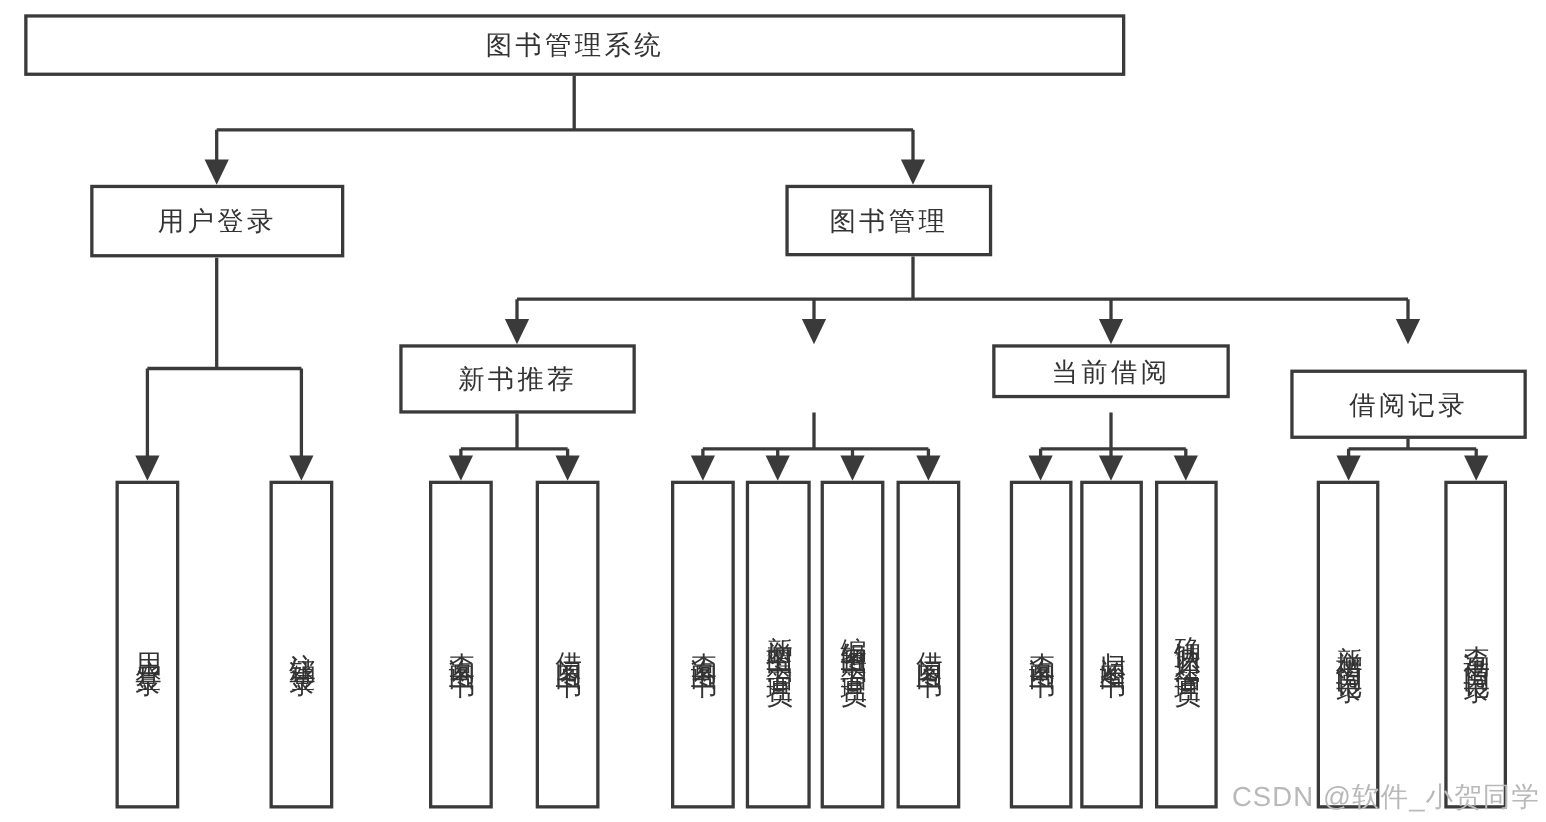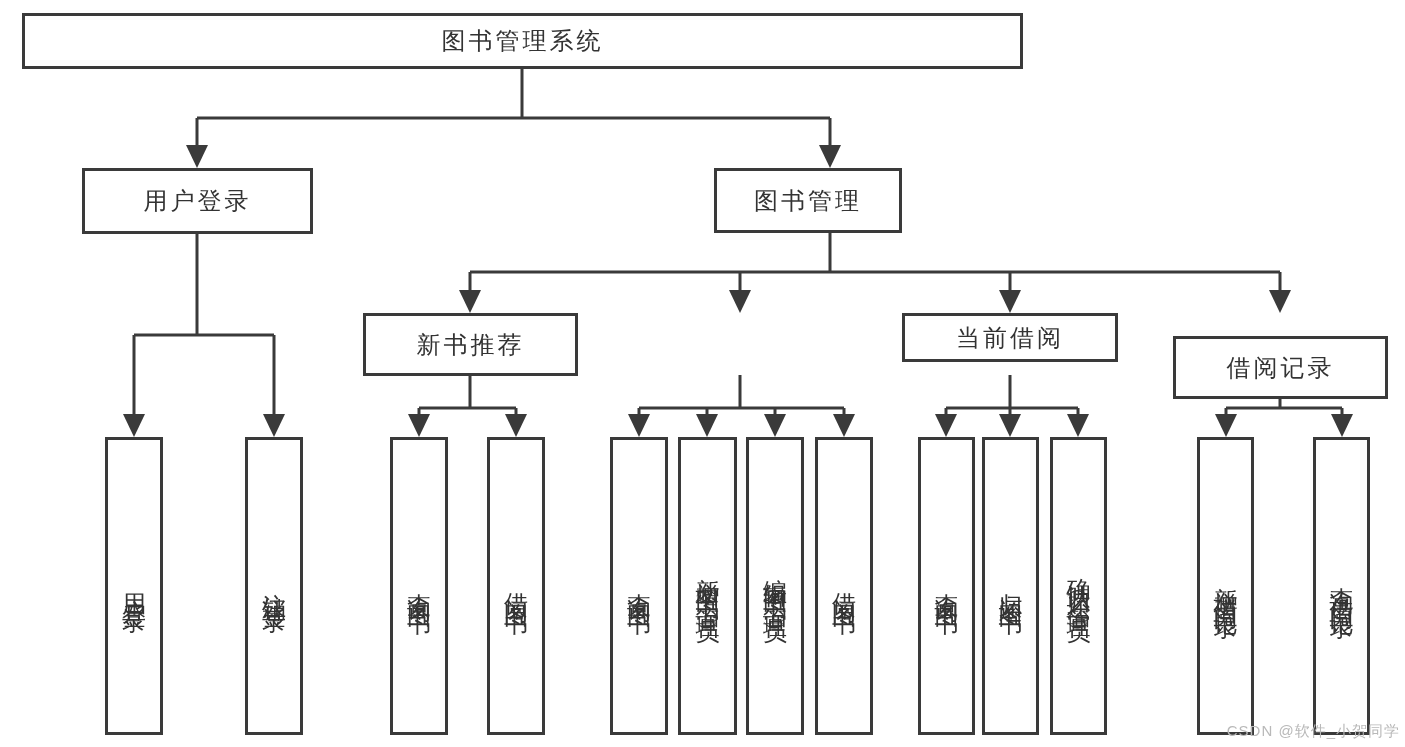--- a/index.html
+++ b/index.html
@@ -16,21 +16,21 @@
     color:#333333;
   }
   .hlabel { font-size:24px; letter-spacing:3px; white-space:nowrap; }
   .vtext {
     writing-mode:vertical-rl; text-orientation:mixed;
     font-size:24px; letter-spacing:6px; color:#333333;
     line-height:1;
   }
   .watermark {
     position:absolute; right:5px; bottom:6px;
-    font-size:15px; color:#b9b9b9; letter-spacing:1px;
+    font-size:25px; color:#b9b9b9; letter-spacing:1px;
     z-index:5; white-space:nowrap;
   }
 </style>
 </head>
 <body>
 
 <div class="canvas">
 
   <svg class="connectors" width="1405" height="747" viewBox="0 0 1405 747">
     <path fill="none" stroke="#3a3a3a" stroke-width="3" d="M522 68 V118 M197 118 H830 M197 118 V147 M830 118 V147

